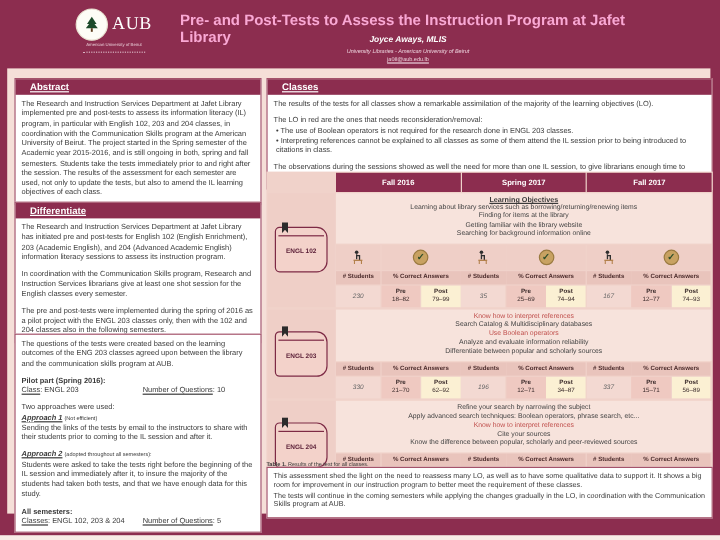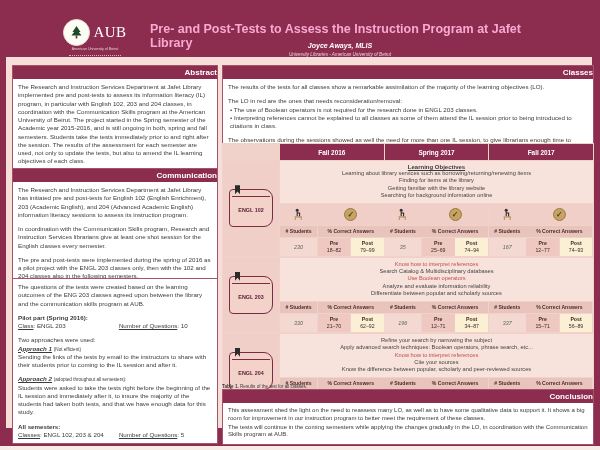--- a/index.html
+++ b/index.html
@@ -1,20 +1,20 @@
 <!DOCTYPE html>
 <html><head>
 <meta charset="utf-8">
 <style>
   html,body{margin:0;padding:0;}
   body{width:600px;height:450px;position:relative;background:#8C2D4F;
        font-family:"Liberation Sans",sans-serif;overflow:hidden;}
 
   
-  .header{position:absolute;top:12px;left:0;width:600px;height:57px;background:#8C2D4F;}
+  .header{position:absolute;top:0;left:0;width:600px;height:57px;background:#8C2D4F;}
   .logo{position:absolute;left:52px;top:7px;width:86px;text-align:center;}
   .logo-row{display:flex;align-items:center;justify-content:center;gap:3px;}
   .logo-circle{width:25px;height:25px;border-radius:50%;background:#fdfdf6;border:1px solid #e8e0d0;
                display:flex;align-items:center;justify-content:center;}
   .logo-acronym{color:#fff;font-family:"Liberation Serif",serif;font-size:15px;letter-spacing:.5px;}
   .logo-cap{color:#e9cdd7;font-size:3.6px;margin-top:1px;line-height:1.2;}
   .logo-cap2{margin:1px auto 0;width:52px;height:3px;border-bottom:1px dotted #d8b4c1;}
   .title{position:absolute;top:11px;left:150px;width:380px;text-align:left;color:#f9a8d4;
          font-weight:bold;font-size:12.5px;line-height:1.1;}
   .author{position:absolute;top:30px;left:150px;width:380px;text-align:center;color:#fff;
@@ -23,22 +23,22 @@
          font-style:italic;font-size:4.6px;}
   .email{position:absolute;top:47px;left:150px;width:380px;text-align:center;font-size:4.6px;}
   .email a{color:#ecd2dc;text-decoration:underline;}
 
   
   .canvas{position:absolute;top:57px;left:6px;right:8px;bottom:22px;background:#F5DFD8;}
   .bottom-strip{position:absolute;bottom:0;left:0;width:600px;height:4px;background:#F8ECE6;}
 
   
   .panel{position:absolute;background:#fff;border:1px solid #A4536B;}
-  .panel-h{background:#8C2D4F;color:#fff;font-weight:bold;text-align:right;
-           font-size:8px;padding:2px 0;}
+  .panel-h{background:#8C2D4F;color:#fff;font-weight:bold;text-align:left;
+           font-size:8px;padding:2px 12px;text-decoration:underline;}
   .panel-b{padding:4px 5px;font-size:6.2px;color:#3b3b3b;line-height:1.33;}
   .panel-b p{margin:0 0 6px 0;}
   .panel-b p:last-child{margin-bottom:0;}
 
   .p-abstract{left:6px;top:8px;width:204px;}
   .p-intro{left:6px;top:111px;width:204px;}
   .p-methods{left:6px;top:221px;width:204px;}
   .p-results{left:216px;top:8px;width:370px;}
   .p-conclusion{left:216px;top:332px;width:370px;}
   .p-conclusion .panel-b{font-size:6px;line-height:1.3;}
@@ -134,21 +134,21 @@
 <div class="canvas">
 
   <div class="panel p-abstract">
     <div class="panel-h">Abstract</div>
     <div class="panel-b">
       <p>The Research and Instruction Services Department at Jafet Library implemented pre and post-tests to assess its information literacy (IL) program, in particular with English 102, 203 and 204 classes, in coordination with the Communication Skills program at the American University of Beirut. The project started in the Spring semester of the Academic year 2015-2016, and is still ongoing in both, spring and fall semesters. Students take the tests immediately prior to and right after the session. The results of the assessment for each semester are used, not only to update the tests, but also to amend the IL learning objectives of each class.</p>
     </div>
   </div>
 
   <div class="panel p-intro">
-    <div class="panel-h">Communication</div>
+    <div class="panel-h">Differentiate</div>
     <div class="panel-b">
       <p>The Research and Instruction Services Department at Jafet Library has initiated pre and post-tests for English 102 (English Enrichment), 203 (Academic English), and 204 (Advanced Academic English) information literacy sessions to assess its instruction program.</p>
       <p>In coordination with the Communication Skills program, Research and Instruction Services librarians give at least one shot session for the English classes every semester.</p>
       <p>The pre and post-tests were implemented during the spring of 2016 as a pilot project with the ENGL 203 classes only, then with the 102 and 204 classes also in the following semesters.</p>
     </div>
   </div>
 
   <div class="panel p-methods">
     <div class="panel-b">
       <p>The questions of the tests were created based on the learning outcomes of the ENG 203 classes agreed upon between the library and the communication skills program at AUB.</p>
@@ -428,21 +428,20 @@
                 </div>
               </div>
             </div>
           </div>
         </div>
       </div>
   </div>
   <div class="tcaption"><b>Table 1.</b> <span>Results of the test for all classes.</span></div>
 
   <div class="panel p-conclusion">
-    <div class="panel-h">Conclusion</div>
     <div class="panel-b">
       <p>This assessment shed the light on the need to reassess many LO, as well as to have some qualitative data to support it. It shows a big room for improvement in our instruction program to better meet the requirement of these classes.</p>
       <p>The tests will continue in the coming semesters while applying the changes gradually in the LO, in coordination with the Communication Skills program at AUB.</p>
     </div>
   </div>
 
 </div>
 
 <div class="bottom-strip"></div>
 

